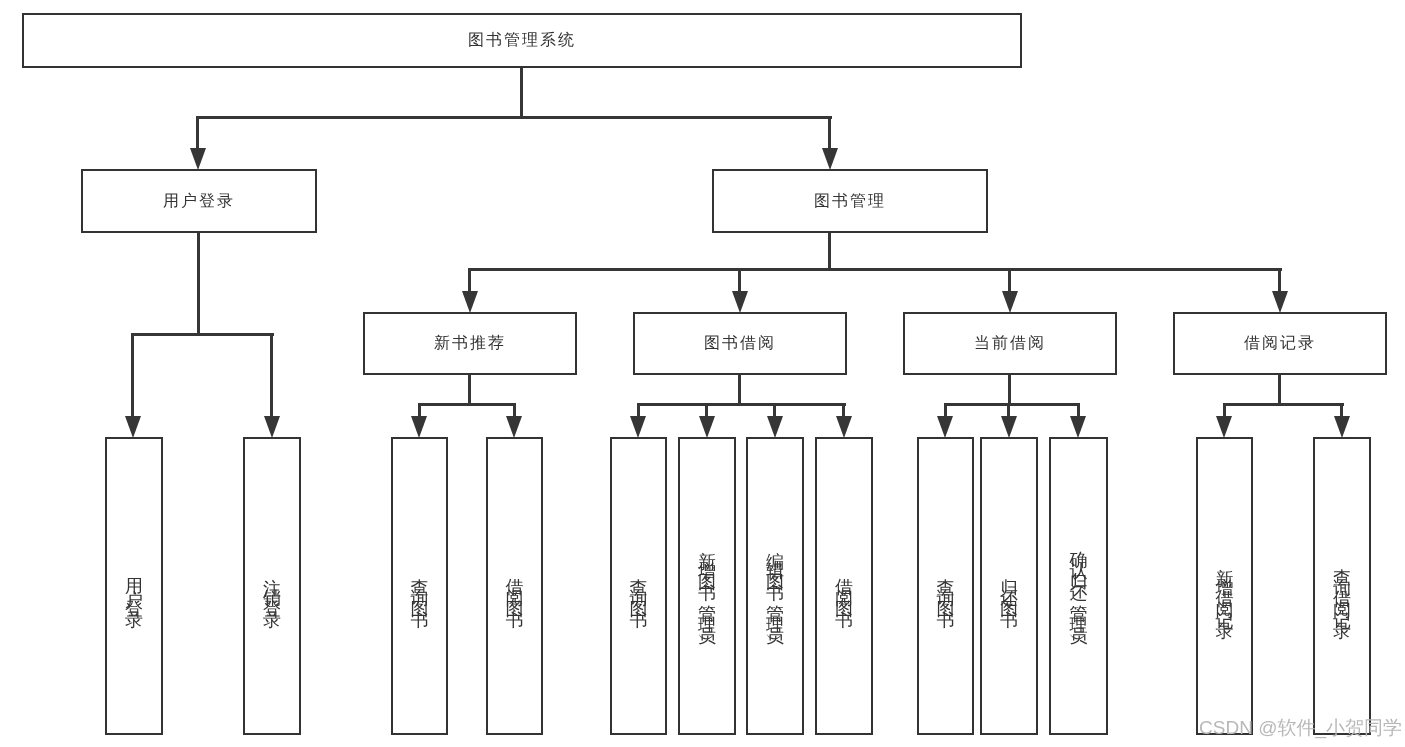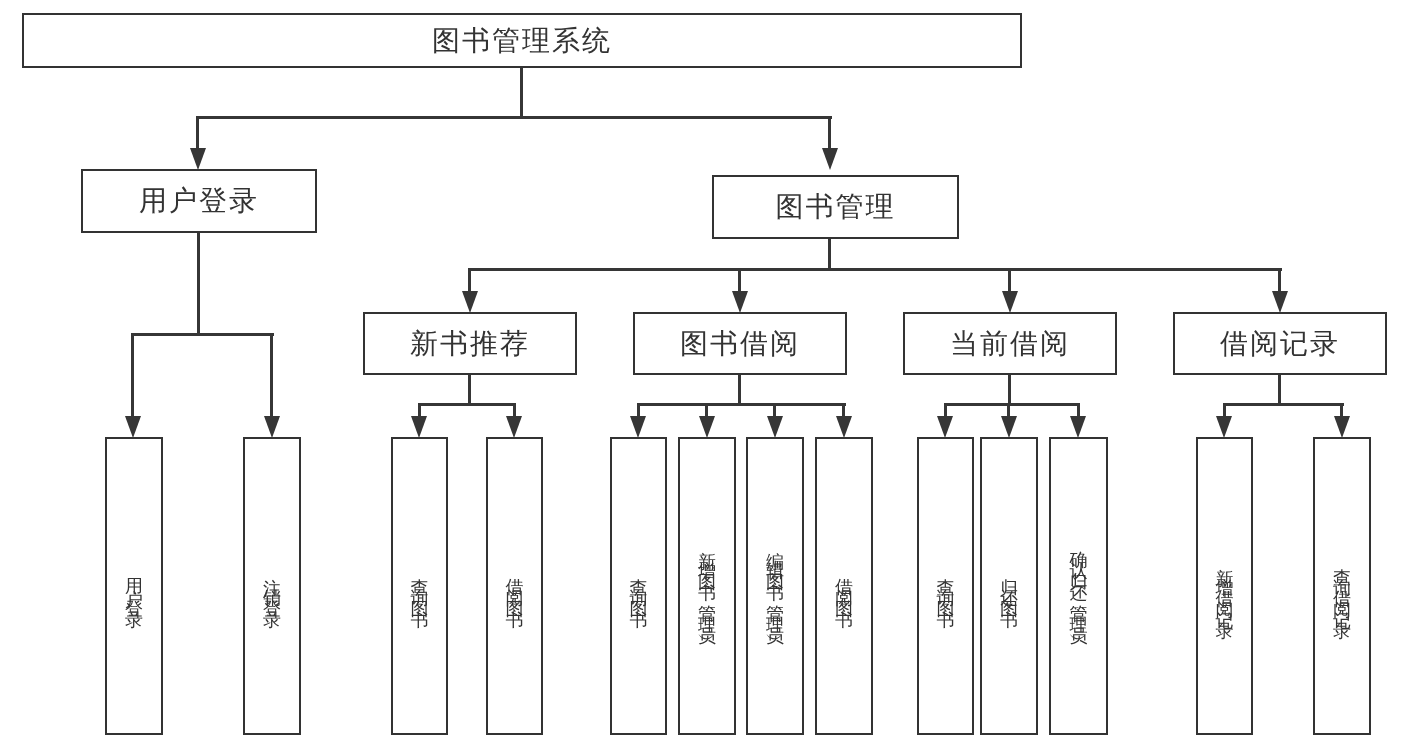--- a/index.html
+++ b/index.html
@@ -14,21 +14,21 @@
     position:absolute;
     box-sizing:border-box;
     border:2px solid #333333;
     background:#ffffff;
     color:#333333;
     display:flex;
     align-items:center;
     justify-content:center;
   }
   .hbox {
-    font-size:28px;
+    font-size:16px;
     letter-spacing:2px;
   }
   .vbox {
     writing-mode:vertical-rl;
     text-orientation:mixed;
     font-size:18px;
     letter-spacing:0.6em;
     line-height:1;
   }
   .vline { position:absolute; width:3px; background:#363636; }
@@ -108,21 +108,21 @@
   <div class="vline" style="left:1278px;top:374px;height:31px"></div>
   <div class="hline" style="left:1223px;top:403px;width:121px"></div>
   <div class="vline" style="left:1223px;top:403px;height:15px"></div>
   <div class="arr" style="left:1216px;top:416px"></div>
   <div class="vline" style="left:1340px;top:403px;height:15px"></div>
   <div class="arr" style="left:1334px;top:416px"></div>
 
   <div class="box hbox" style="left:22px;top:13px;width:1000px;height:55px">图书管理系统</div>
 
   <div class="box hbox" style="left:81px;top:169px;width:236px;height:64px">用户登录</div>
-  <div class="box hbox" style="left:712px;top:175px;width:247px;height:64px">图书管理</div>
+  <div class="box hbox" style="left:712px;top:169px;width:276px;height:64px">图书管理</div>
 
   <div class="box hbox" style="left:633px;top:312px;width:214px;height:63px">图书借阅</div>
   <div class="box hbox" style="left:363px;top:312px;width:214px;height:63px">新书推荐</div>
   <div class="box hbox" style="left:903px;top:312px;width:214px;height:63px">当前借阅</div>
   <div class="box hbox" style="left:1173px;top:312px;width:214px;height:63px">借阅记录</div>
 
   <div class="box vbox" style="left:105px;top:437px;width:58px;height:298px">用户登录</div>
   <div class="box vbox" style="left:243px;top:437px;width:58px;height:298px">注销登录</div>
 
   <div class="box vbox" style="left:391px;top:437px;width:57px;height:298px">查询图书</div>
@@ -133,14 +133,15 @@
   <div class="box vbox" style="left:746px;top:437px;width:58px;height:298px">编辑图书（管理员）</div>
   <div class="box vbox" style="left:815px;top:437px;width:58px;height:298px">借阅图书</div>
 
   <div class="box vbox" style="left:917px;top:437px;width:57px;height:298px">查询图书</div>
   <div class="box vbox" style="left:980px;top:437px;width:58px;height:298px">归还图书</div>
   <div class="box vbox" style="left:1049px;top:437px;width:59px;height:298px">确认归还（管理员）</div>
 
   <div class="box vbox" style="left:1196px;top:437px;width:57px;height:298px">新增借阅记录</div>
   <div class="box vbox" style="left:1313px;top:437px;width:58px;height:298px">查询借阅记录</div>
 
+  <div class="watermark">CSDN @软件_小贺同学</div>
 
 </div>
 
 </body></html>

